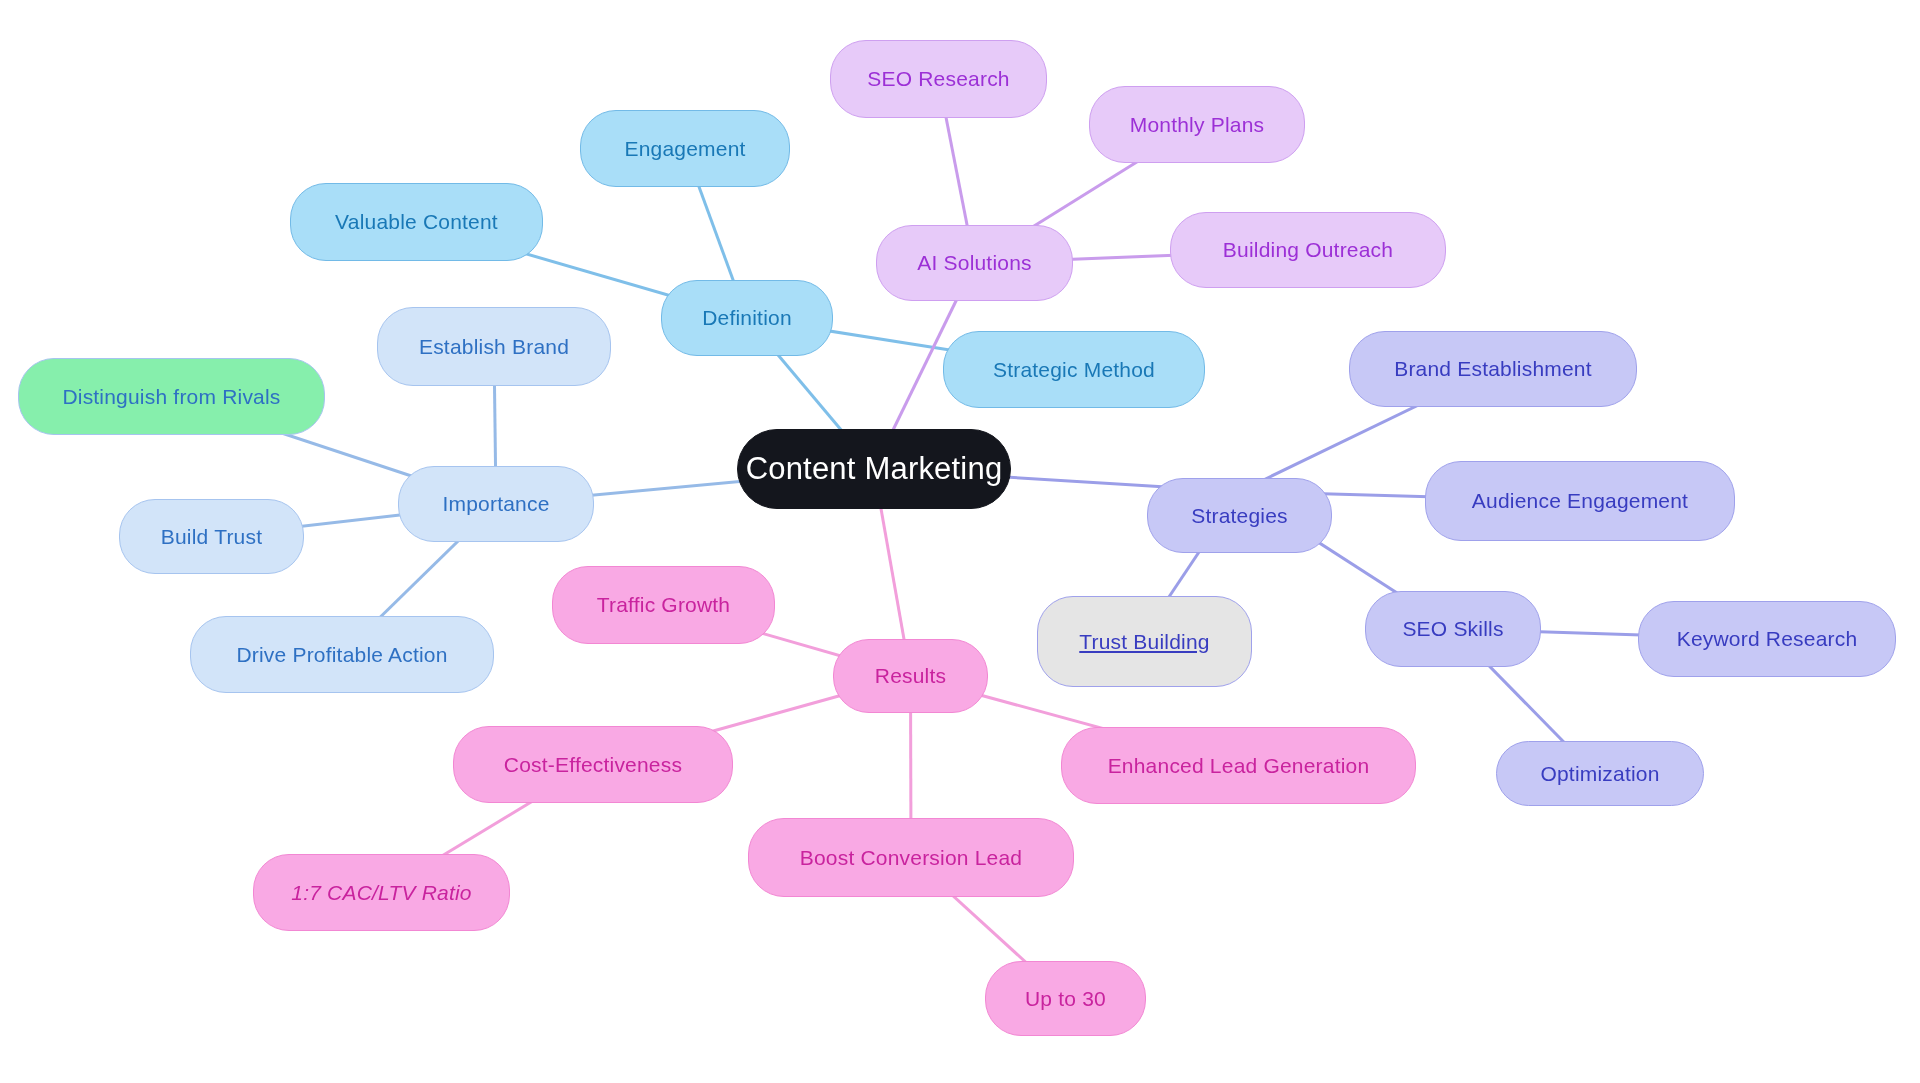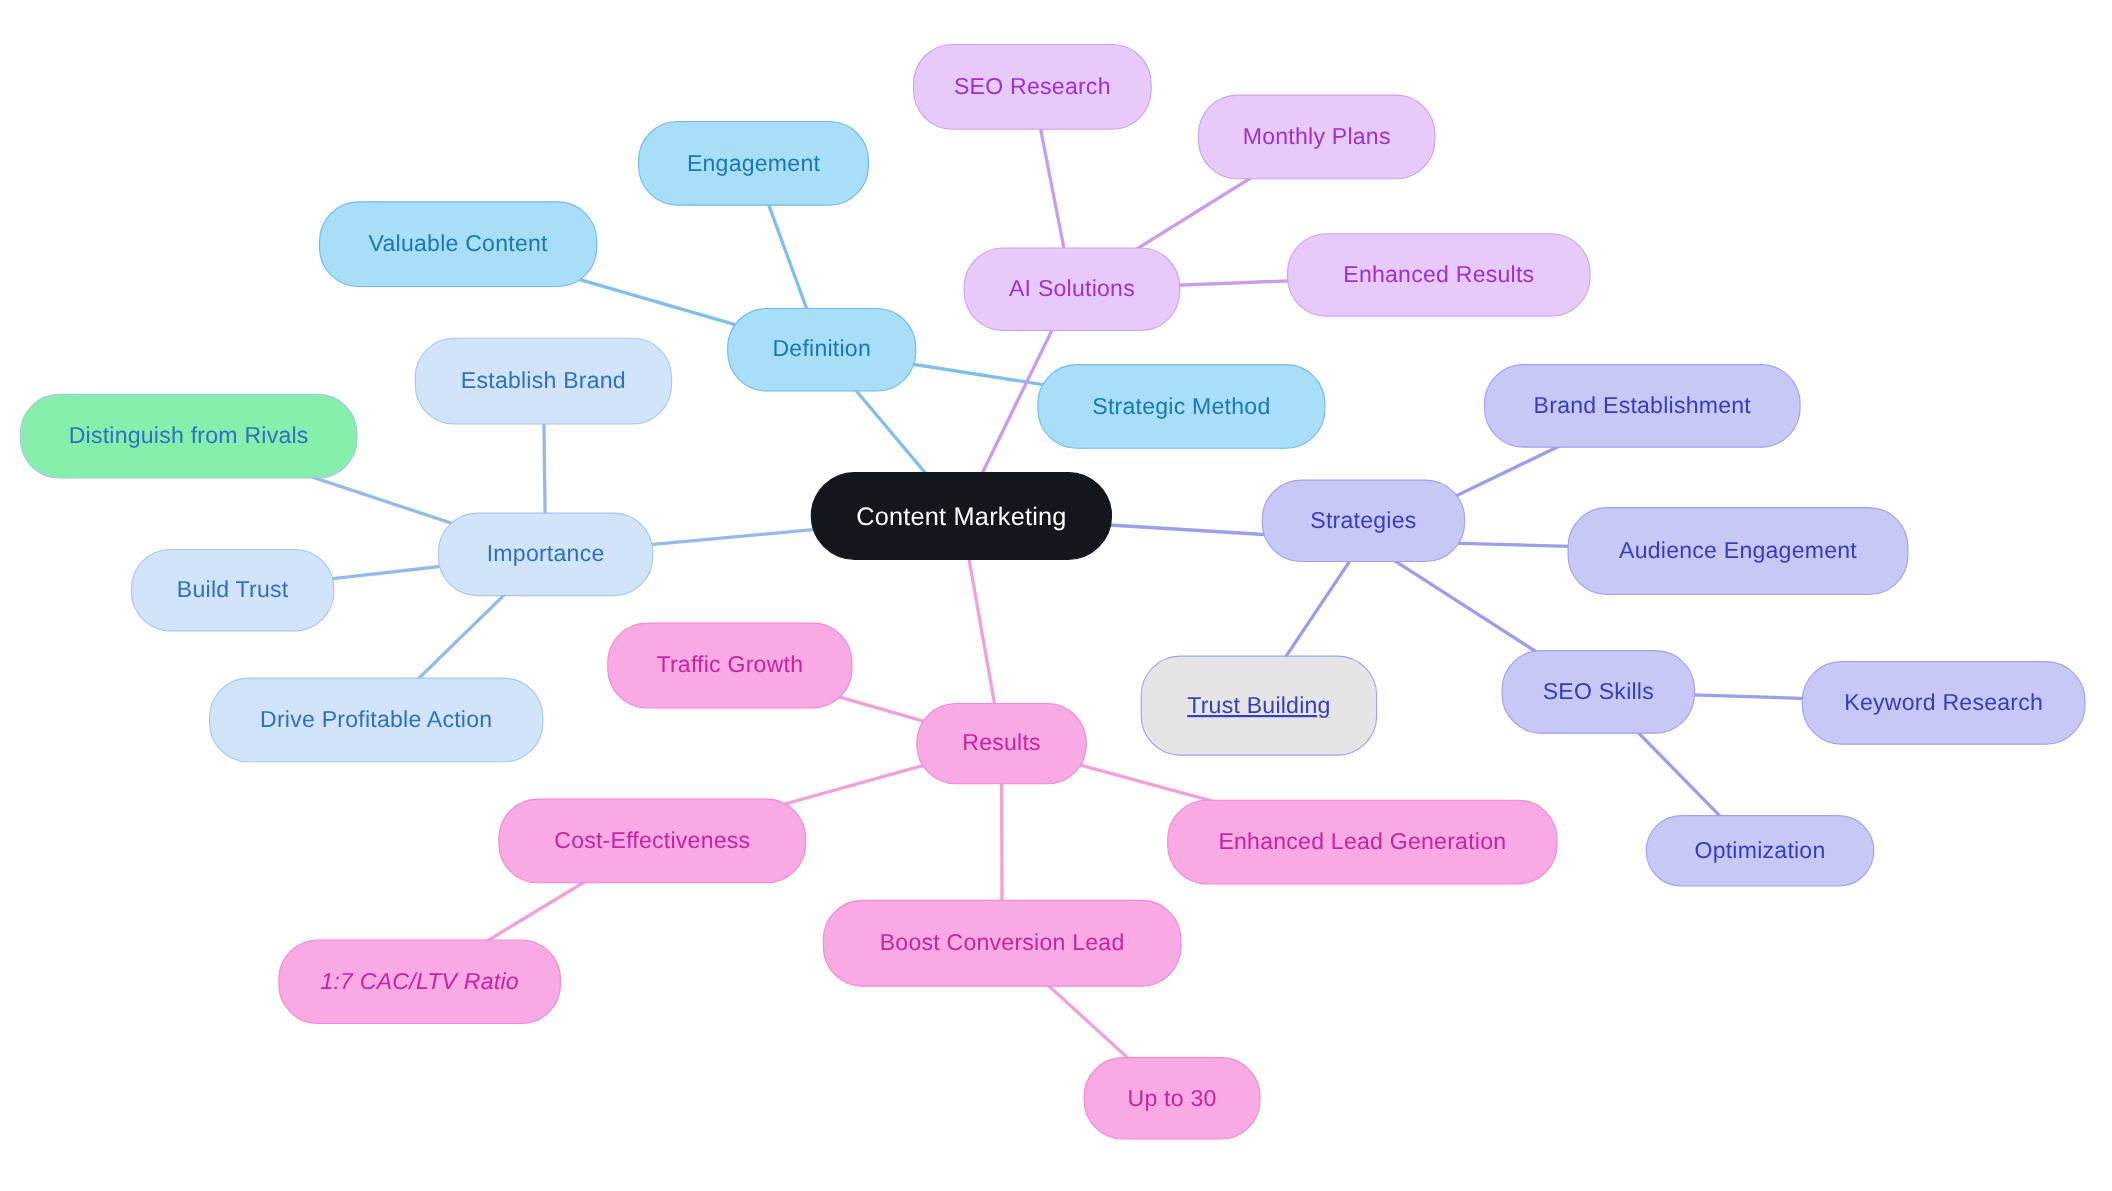--- a/index.html
+++ b/index.html
@@ -30,21 +30,21 @@
     border-radius: 36px;
     border: 1.6px solid transparent;
     font-size: 21px;
     letter-spacing: 0.2px;
     white-space: nowrap;
     box-sizing: border-box;
     cursor: default;
   }
   .node.center {
     border-radius: 40px;
-    font-size: 23px;
+    font-size: 31px;
   }
 </style>
 </head>
 <body>
 
 <div class="canvas">
   <svg id="edges" class="edges" width="1920" height="1083">
       <line x1="874" y1="469" x2="747" y2="318" stroke="#7FBFE9" stroke-width="3"></line>
       <line x1="747" y1="318" x2="685" y2="148.5" stroke="#7FBFE9" stroke-width="3"></line>
       <line x1="747" y1="318" x2="416.5" y2="222" stroke="#7FBFE9" stroke-width="3"></line>
@@ -77,29 +77,29 @@
   <div class="node center" style="left: 737px; top: 429px; width: 274px; height: 80px; background: rgb(20, 22, 29); border-color: rgb(20, 22, 29); color: rgb(255, 255, 255);">Content Marketing</div>
 
   <div class="node" style="left: 661px; top: 280px; width: 172px; height: 76px; background: rgb(169, 222, 248); border-color: rgb(114, 186, 231); color: rgb(25, 120, 182);">Definition</div>
   <div class="node" style="left: 580px; top: 110px; width: 210px; height: 77px; background: rgb(169, 222, 248); border-color: rgb(114, 186, 231); color: rgb(25, 120, 182);">Engagement</div>
   <div class="node" style="left: 290px; top: 183px; width: 253px; height: 78px; background: rgb(169, 222, 248); border-color: rgb(114, 186, 231); color: rgb(25, 120, 182);">Valuable Content</div>
   <div class="node" style="left: 943px; top: 331px; width: 262px; height: 77px; background: rgb(169, 222, 248); border-color: rgb(114, 186, 231); color: rgb(25, 120, 182);">Strategic Method</div>
 
   <div class="node" style="left: 876px; top: 225px; width: 197px; height: 76px; background: rgb(231, 202, 249); border-color: rgb(206, 159, 240); color: rgb(156, 48, 214);">AI Solutions</div>
   <div class="node" style="left: 830px; top: 40px; width: 217px; height: 78px; background: rgb(231, 202, 249); border-color: rgb(206, 159, 240); color: rgb(156, 48, 214);">SEO Research</div>
   <div class="node" style="left: 1089px; top: 86px; width: 216px; height: 77px; background: rgb(231, 202, 249); border-color: rgb(206, 159, 240); color: rgb(156, 48, 214);">Monthly Plans</div>
-  <div class="node" style="left: 1170px; top: 212px; width: 276px; height: 76px; background: rgb(231, 202, 249); border-color: rgb(206, 159, 240); color: rgb(156, 48, 214);">Enhanced Results</div>
+  <div class="node" style="left: 1170px; top: 212px; width: 276px; height: 76px; background: rgb(231, 202, 249); border-color: rgb(206, 159, 240); color: rgb(156, 48, 214);">Building Outreach</div>
 
   <div class="node" style="left: 398px; top: 466px; width: 196px; height: 76px; background: rgb(210, 228, 249); border-color: rgb(166, 196, 239); color: rgb(46, 112, 195);">Importance</div>
   <div class="node" style="left: 377px; top: 307px; width: 234px; height: 79px; background: rgb(210, 228, 249); border-color: rgb(166, 196, 239); color: rgb(46, 112, 195);">Establish Brand</div>
   <div class="node" style="left: 18px; top: 358px; width: 307px; height: 77px; background: #86efac; border-color: rgb(166, 196, 239); color: rgb(46, 112, 195);">Distinguish from Rivals</div>
   <div class="node" style="left: 119px; top: 499px; width: 185px; height: 75px; background: rgb(210, 228, 249); border-color: rgb(166, 196, 239); color: rgb(46, 112, 195);">Build Trust</div>
   <div class="node" style="left: 190px; top: 616px; width: 304px; height: 77px; background: rgb(210, 228, 249); border-color: rgb(166, 196, 239); color: rgb(46, 112, 195);">Drive Profitable Action</div>
 
-  <div class="node" style="left: 1147px; top: 436px; width: 185px; height: 75px; background: rgb(199, 200, 246); border-color: rgb(159, 161, 235); color: rgb(56, 60, 192);">Strategies</div>
+  <div class="node" style="left: 1147px; top: 478px; width: 185px; height: 75px; background: rgb(199, 200, 246); border-color: rgb(159, 161, 235); color: rgb(56, 60, 192);">Strategies</div>
   <div class="node" style="left: 1349px; top: 331px; width: 288px; height: 76px; background: rgb(199, 200, 246); border-color: rgb(159, 161, 235); color: rgb(56, 60, 192);">Brand Establishment</div>
   <div class="node" style="left: 1425px; top: 461px; width: 310px; height: 80px; background: rgb(199, 200, 246); border-color: rgb(159, 161, 235); color: rgb(56, 60, 192);">Audience Engagement</div>
   <div class="node" style="left: 1037px; top: 596px; width: 215px; height: 91px; background: #e5e5e5; border-color: rgb(159, 161, 235); color: rgb(56, 60, 192); text-decoration: underline;">Trust Building</div>
   <div class="node" style="left: 1365px; top: 591px; width: 176px; height: 76px; background: rgb(199, 200, 246); border-color: rgb(159, 161, 235); color: rgb(56, 60, 192);">SEO Skills</div>
   <div class="node" style="left: 1638px; top: 601px; width: 258px; height: 76px; background: rgb(199, 200, 246); border-color: rgb(159, 161, 235); color: rgb(56, 60, 192);">Keyword Research</div>
   <div class="node" style="left: 1496px; top: 741px; width: 208px; height: 65px; background: rgb(199, 200, 246); border-color: rgb(159, 161, 235); color: rgb(56, 60, 192);">Optimization</div>
 
   <div class="node" style="left: 833px; top: 639px; width: 155px; height: 74px; background: rgb(249, 169, 228); border-color: rgb(242, 135, 211); color: rgb(201, 35, 158);">Results</div>
   <div class="node" style="left: 552px; top: 566px; width: 223px; height: 78px; background: rgb(249, 169, 228); border-color: rgb(242, 135, 211); color: rgb(201, 35, 158);">Traffic Growth</div>
   <div class="node" style="left: 453px; top: 726px; width: 280px; height: 77px; background: rgb(249, 169, 228); border-color: rgb(242, 135, 211); color: rgb(201, 35, 158);">Cost-Effectiveness</div>

